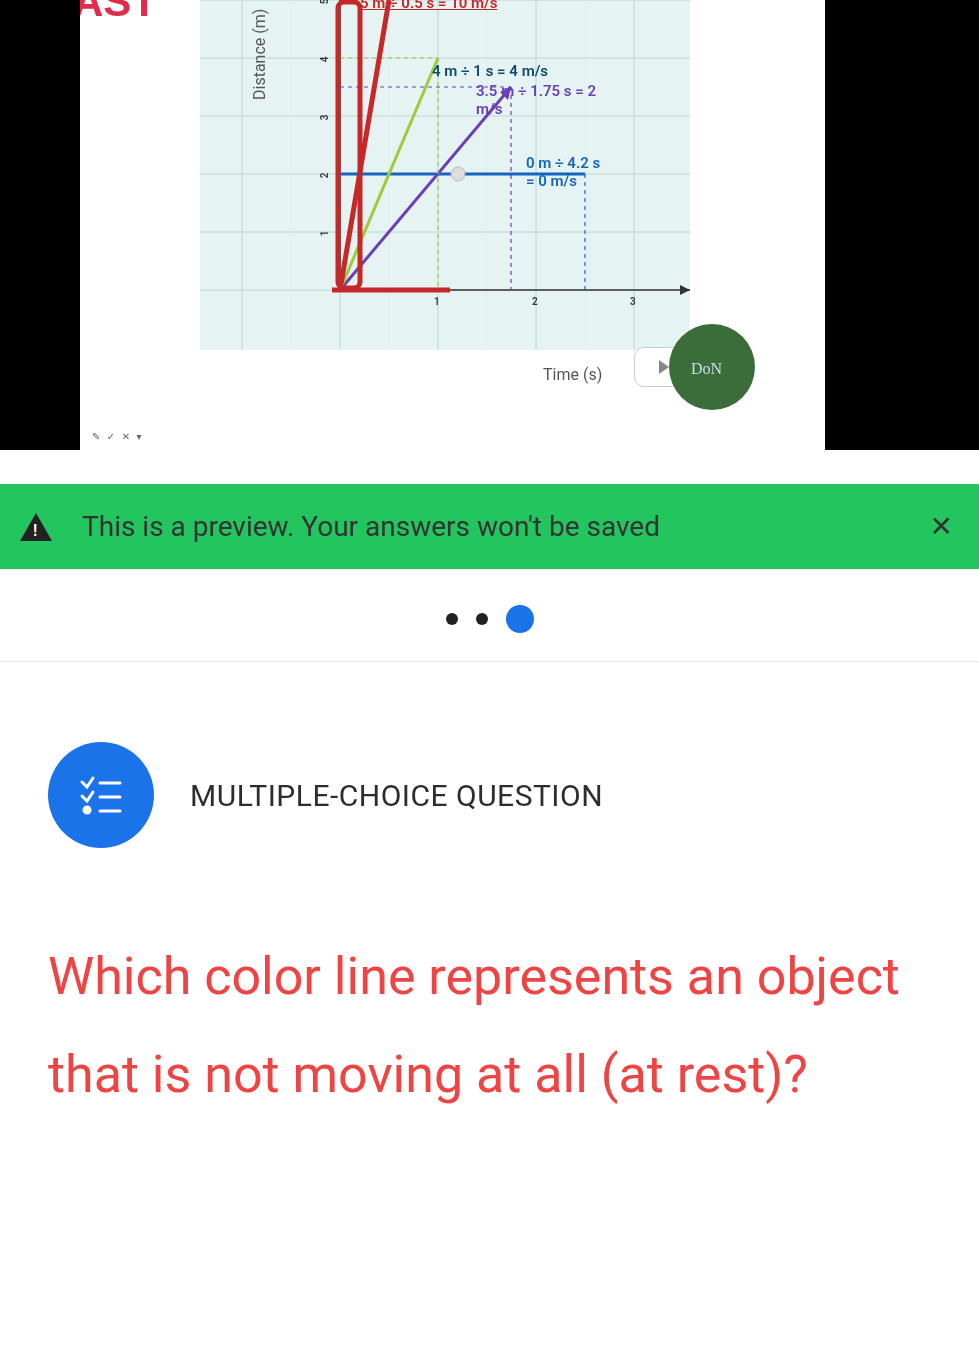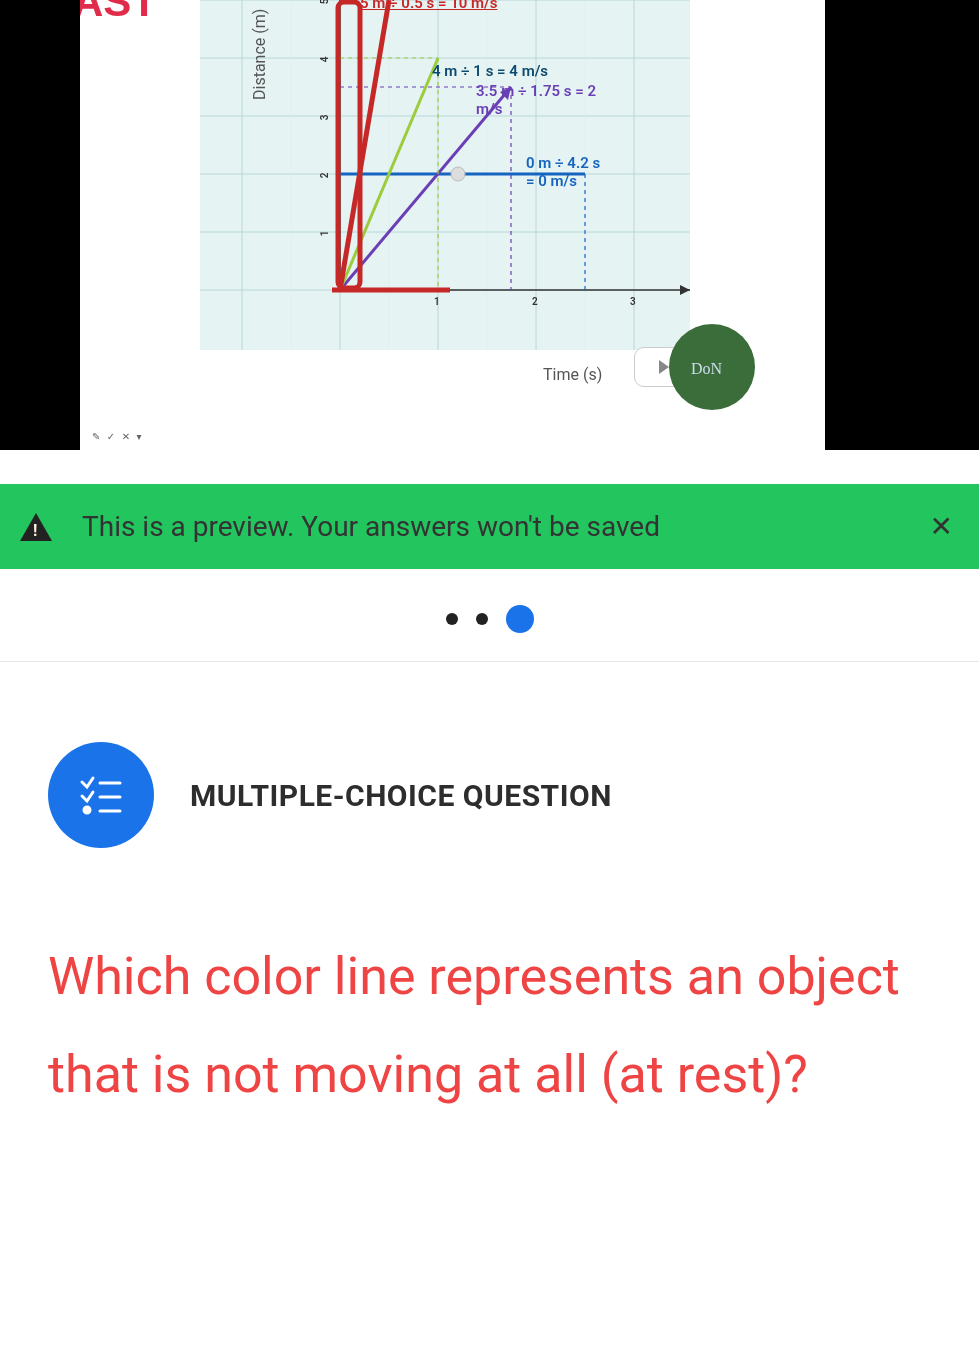--- a/index.html
+++ b/index.html
@@ -24,21 +24,21 @@
   .warn-icon::after { content: "!"; position: absolute; left: -3px; top: 8px; color: #FFF6D6; font-weight: 700; font-size: 16px; }
   .banner-text { flex: 1; font-size: 28px; color: #333; }
   .banner-close { font-size: 28px; font-weight: 300; color: #333; cursor: pointer; padding: 0 6px; }
   .dots { display: flex; justify-content: center; align-items: center; gap: 18px; padding: 36px 0 28px; }
   .dot { width: 12px; height: 12px; border-radius: 50%; background: #222; }
   .dot.active { width: 28px; height: 28px; background: #1a73e8; }
   .divider { border-top: 1px solid #e6e6e6; }
   .question-area { padding: 80px 48px 40px; }
   .q-header { display: flex; align-items: center; gap: 36px; margin-bottom: 80px; }
   .q-icon { width: 106px; height: 106px; border-radius: 50%; background: #1a73e8; display: flex; align-items: center; justify-content: center; }
-  .q-type { font-size: 30px; font-weight: 700; letter-spacing: 0.5px; color: #2d2d2d; }
+  .q-type { font-size: 30px; font-weight: 400; letter-spacing: 0.5px; color: #2d2d2d; }
   .q-text { font-size: 52px; line-height: 1.88; color: #ef4444; }
   .graph-annot { position: absolute; font-size: 15px; font-weight: 600; }
   .tick-label { position: absolute; font-size: 10px; color: #333; font-weight: 600; }
 </style>
 </head>
 <body>
 
 <div class="video-area">
   <div class="video-content">
 

